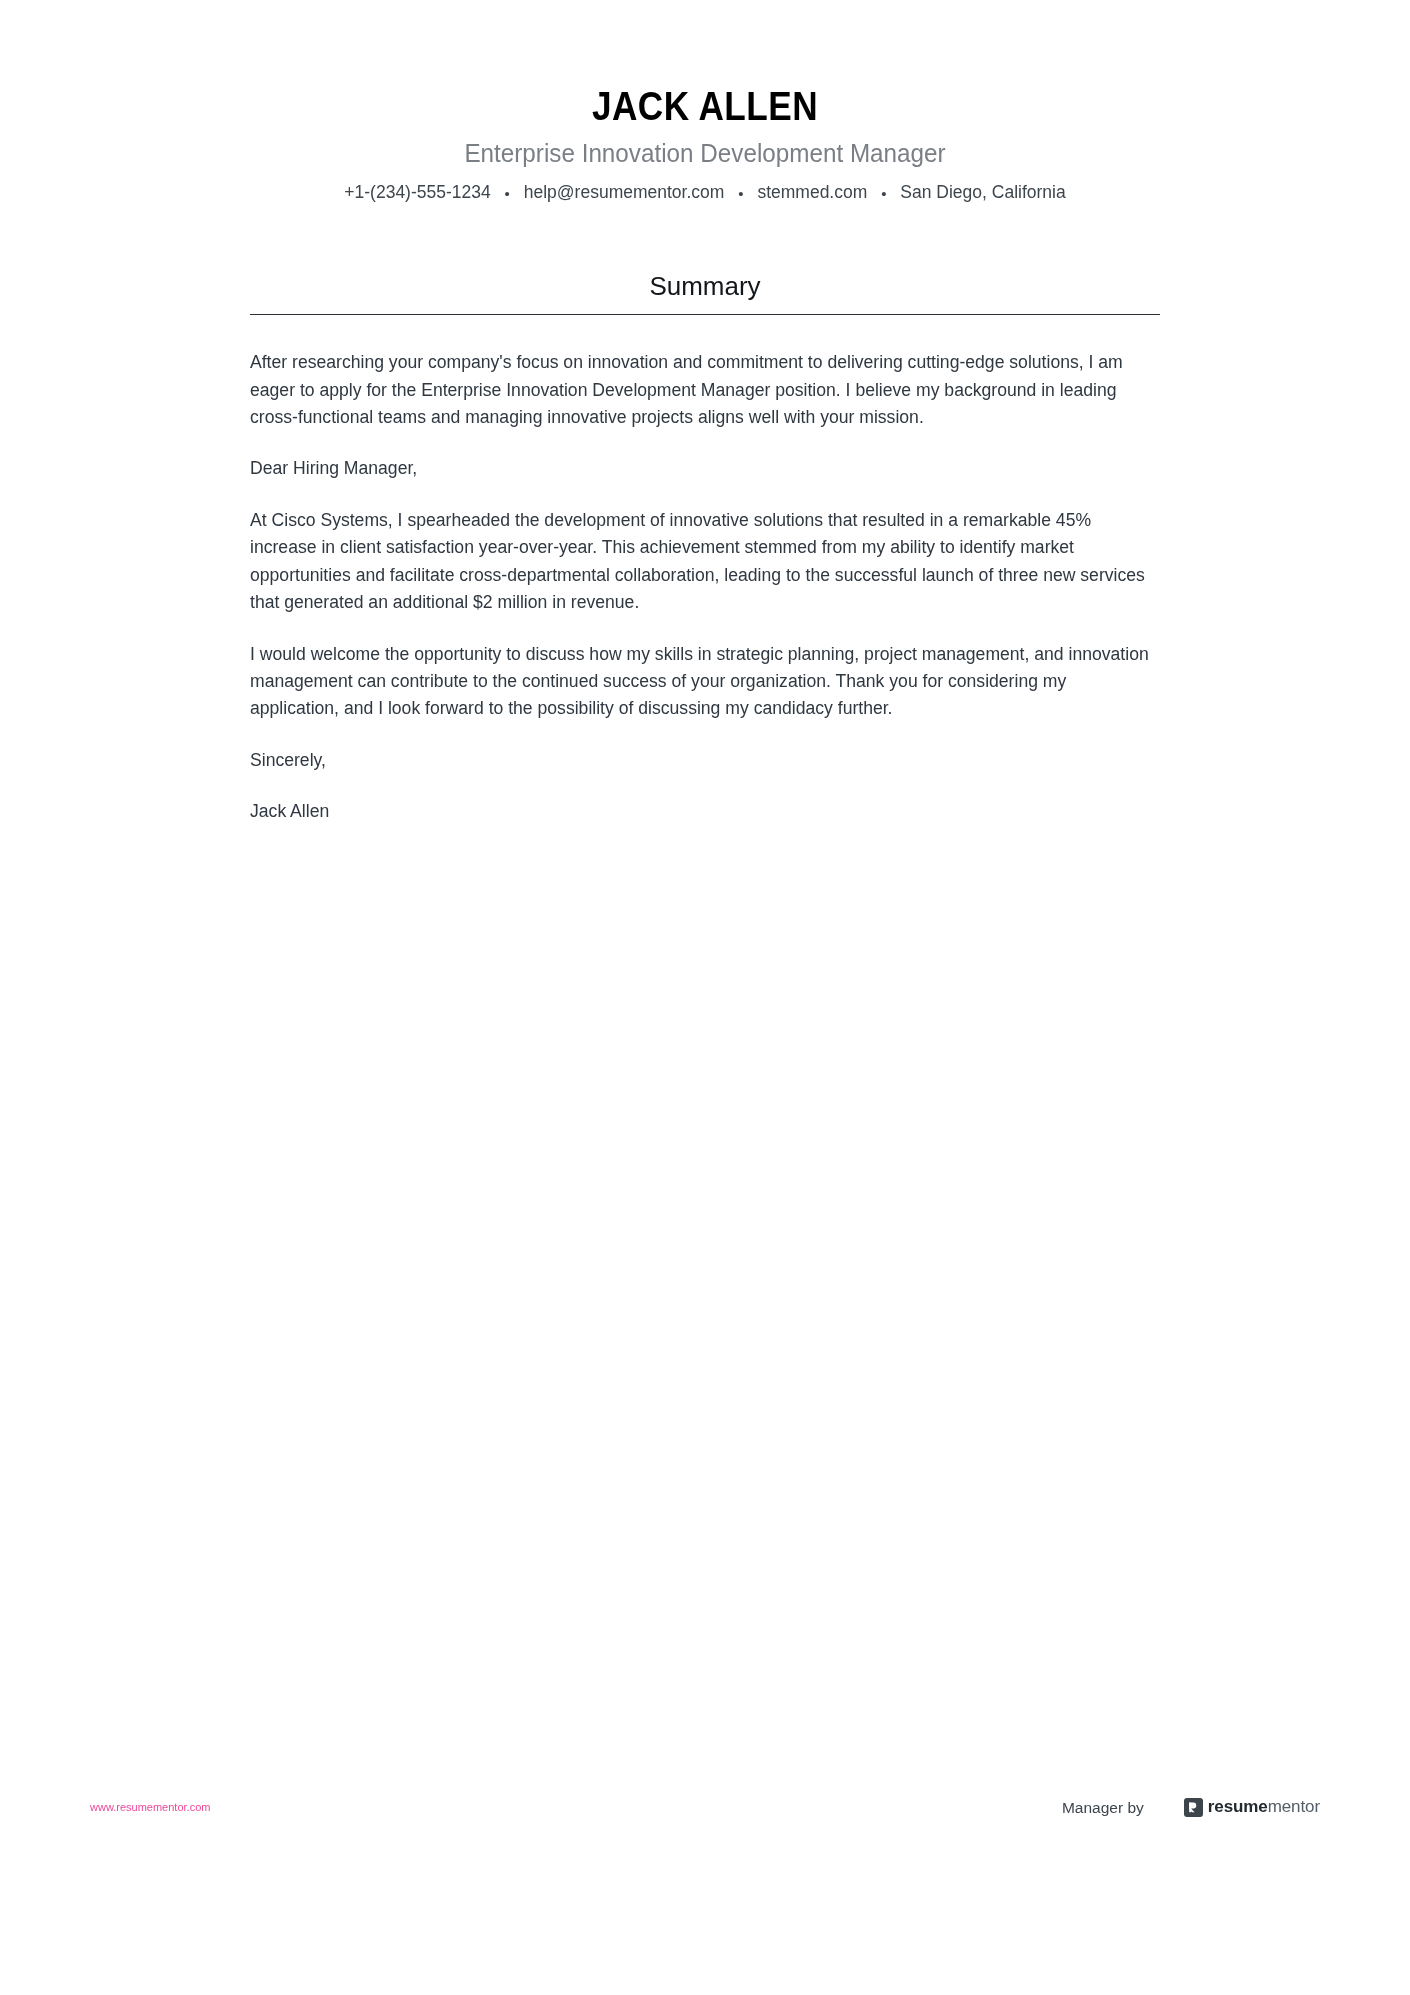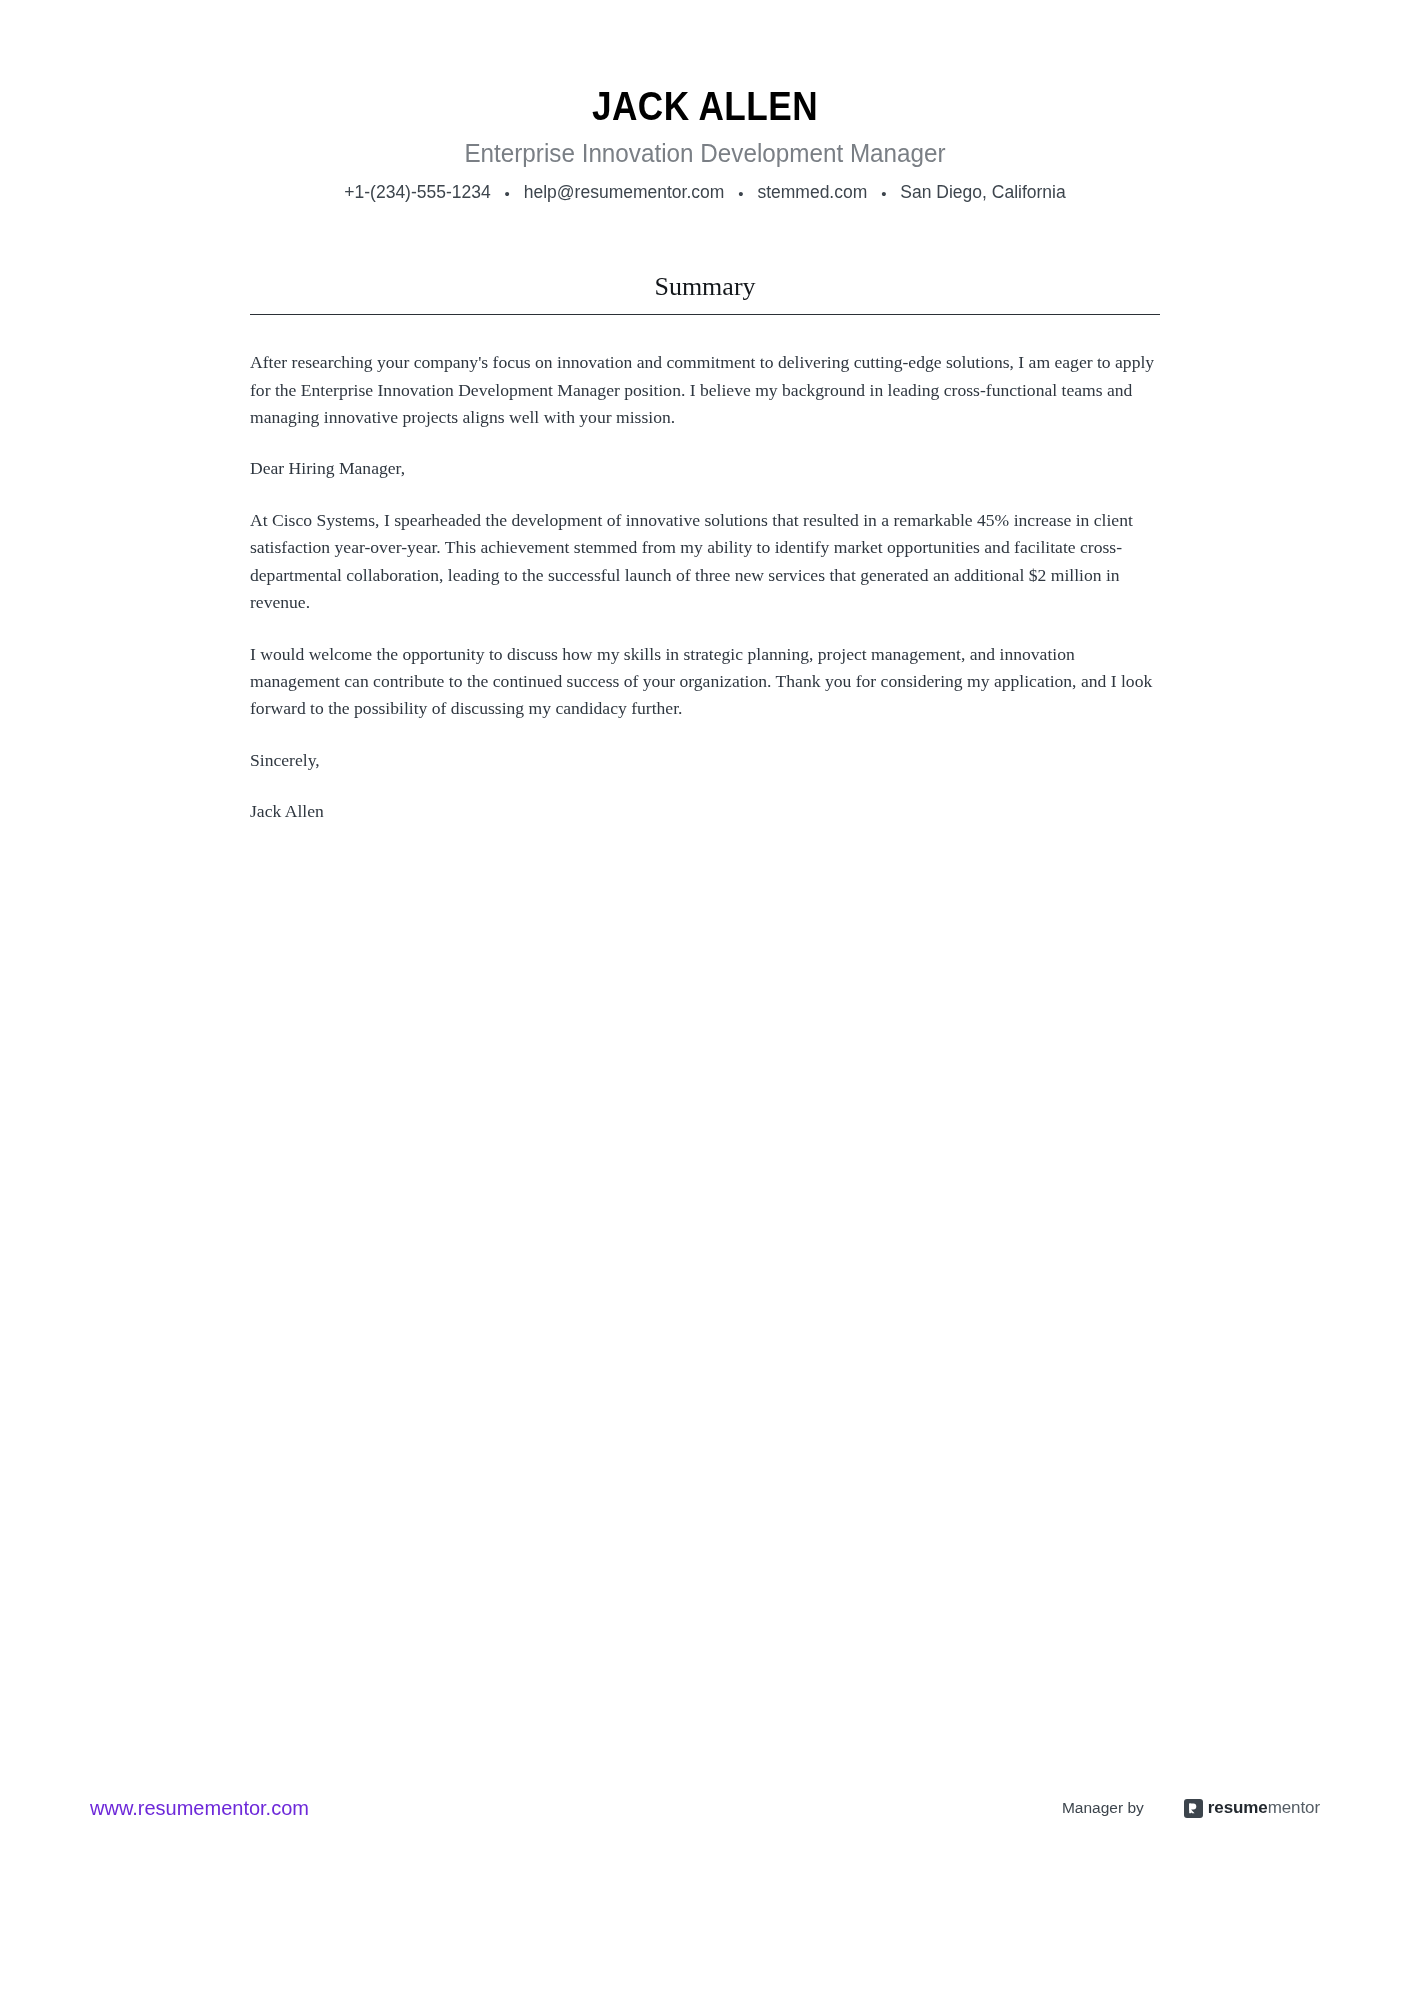--- a/index.html
+++ b/index.html
@@ -62,21 +62,20 @@
     margin: 0 9px;
     color: #3d454d;
     font-size: 15px;
     vertical-align: middle;
   }
 
   
   .section {
     margin: 4px auto;
     width: 910px;
-    font-family: Liberation Serif, serif;
   }
   .section-heading-wrap {
     margin-top: 66px;
   }
   .section-heading {
     text-align: center;
     font-size: 26px;
     font-weight: 400;
     color: #13171b;
     line-height: 1.2;
@@ -111,22 +110,22 @@
     height: 30px;
   }
   .footer-inner {
     width: 1230px;
     margin: 0 auto;
     display: flex;
     align-items: center;
     justify-content: space-between;
   }
   .footer-url {
-    font-size: 20px;
-    color: #6d28d9;
+    font-size: 11px;
+    color: #ec4899;
     line-height: 1;
   }
   .footer-right {
     display: flex;
     align-items: center;
     gap: 16px;
   }
   .footer-powered {
     font-size: 15.5px;
     color: #3d454d;

